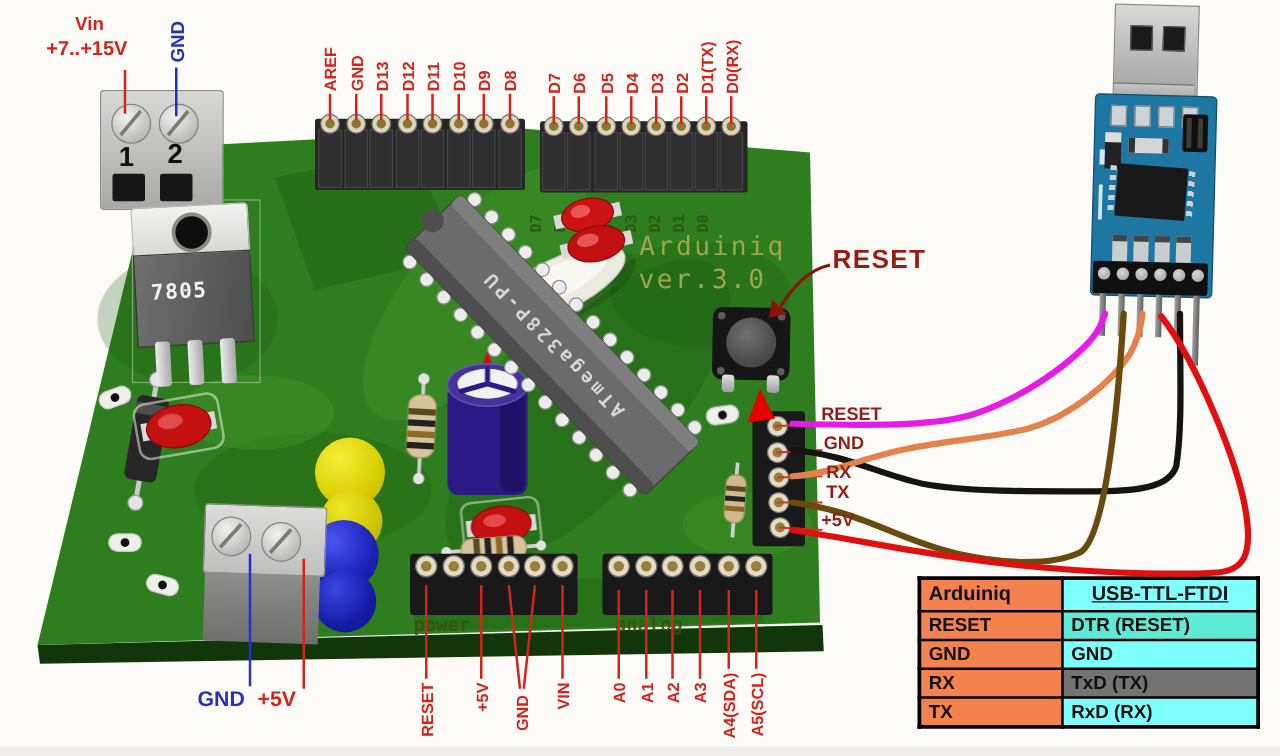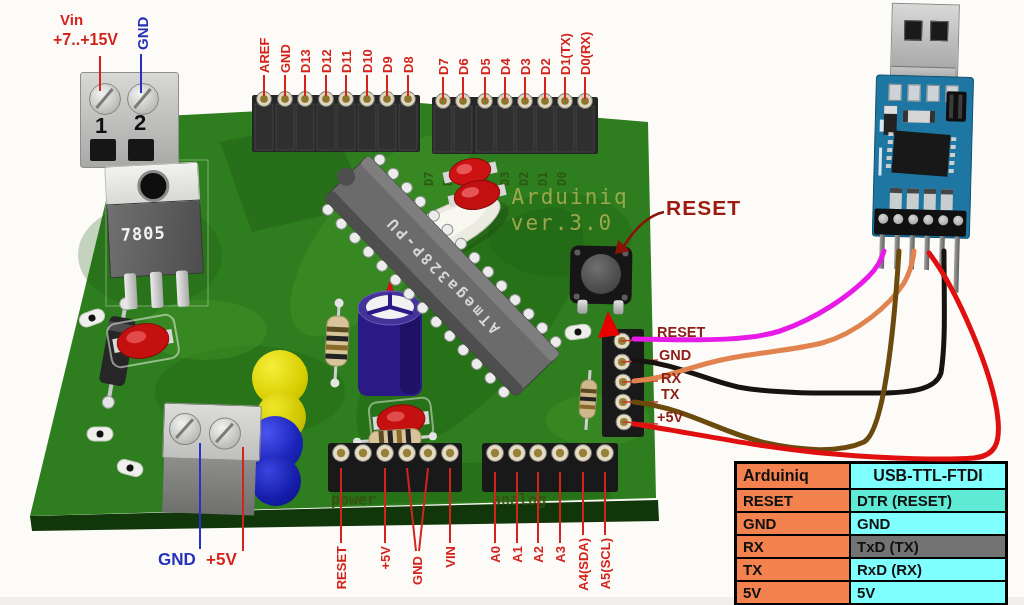--- a/index.html
+++ b/index.html
@@ -62,21 +62,21 @@
   #adapter .smdr{position:absolute;top:112px;width:12px;height:16px;background:#c8cdd0;border-top:5px solid #444;}
   #adapter .wm{position:absolute;background:#d9e8f1;}
   #adapter .hdr6{position:absolute;left:20px;top:208px;width:92px;height:26px;background:#101010;border-radius:2px;}
   #adapter .ptc{position:absolute;top:5px;width:10px;height:10px;border-radius:50%;background:radial-gradient(circle at 40% 35%,#d8d8d8,#9a9a9a);}
   #adapter .apin{position:absolute;width:5px;background:linear-gradient(90deg,#a2a2a2,#5f5f5f);top:234px;}
   
   #pin-table{position:absolute;left:734px;top:461px;width:274px;border-collapse:collapse;border:3px solid #000;z-index:45;}
   #pin-table th,#pin-table td{border:2px solid #000;font:bold 15px "Liberation Sans",sans-serif;
       color:#101010;padding:1px 6px;height:19px;text-align:left;}
   #pin-table th{height:22px;font-size:16px;}
-  #pin-table th:last-child{text-align:center;}
+  #pin-table th:last-child{text-align:center;text-decoration:underline;}
   #pin-table td:first-child,#pin-table th:first-child{width:100px;}
   
   #vin-title{position:absolute;left:60px;top:11px;font:bold 15px "Liberation Sans",sans-serif;z-index:60;}
   #vin-range{position:absolute;left:37px;top:31px;font:bold 16px "Liberation Sans",sans-serif;z-index:60;}
   #reset-callout{position:absolute;left:666px;top:196px;font:bold 21px "Liberation Sans",sans-serif;letter-spacing:1px;z-index:60;}
   #edge-strip{position:absolute;left:0;top:597px;width:1024px;height:8px;background:#f0eeea;z-index:2;}
 </style>
 </head>
 <body>
 
@@ -504,21 +504,21 @@
       <path class="wire" d="M634,424 C694,433 754,447 834,454 C892,459 946,460 974,458 C996,456 1000,442 998,420 C994,374 956,288 929,253" stroke="#e01010"></path>
     </g>
 
     <path d="M664,212 C646,216 634,230 624,246" stroke="#8a1208" stroke-width="2.5" fill="none"></path>
     <polygon points="618,240 615,254 630,251" fill="#8a1208"></polygon>
 
     <polygon points="608,311 598,338 620,335" fill="#e60000"></polygon>
   </svg>
 
   <div id="vin-title" style="color: rgb(211, 36, 28);">Vin</div>
-  <div id="vin-range" style="color: rgb(211, 36, 28); margin-left: 16px;">+7..+15V</div>
+  <div id="vin-range" style="color: rgb(211, 36, 28);">+7..+15V</div>
   <div class="vtop" id="gnd-top" style="left: 134px; top: 50px; font-size: 15px; color: rgb(37, 49, 184);">GND</div>
   <div id="reset-callout" style="color: rgb(156, 26, 16);">RESET</div>
   <div class="hlabel" id="bottom-gnd" style="left: 158px; top: 550px; font-size: 17px; color: rgb(37, 49, 184);">GND</div>
   <div class="hlabel" id="bottom-5v" style="left: 206px; top: 550px; font-size: 17px; color: rgb(211, 36, 28);">+5V</div>
   <div id="gen-labels">
       <div class="vtop" style="left: 257px; top: 73px; color: rgb(211, 36, 28);">AREF</div>
       <div class="vtop" style="left: 278px; top: 73px; color: rgb(211, 36, 28);">GND</div>
       <div class="vtop" style="left: 298px; top: 73px; color: rgb(211, 36, 28);">D13</div>
       <div class="vtop" style="left: 319px; top: 73px; color: rgb(211, 36, 28);">D12</div>
       <div class="vtop" style="left: 339px; top: 73px; color: rgb(211, 36, 28);">D11</div>
@@ -567,19 +567,15 @@
           <td style="background: rgb(128, 255, 255);">GND</td>
         </tr>
         <tr>
           <td style="background: rgb(244, 130, 78);">RX</td>
           <td style="background: #737373;">TxD (TX)</td>
         </tr>
         <tr>
           <td style="background: rgb(244, 130, 78);">TX</td>
           <td style="background: rgb(128, 255, 255);">RxD (RX)</td>
         </tr>
-        <tr>
-          <td style="background: rgb(244, 130, 78);">5V</td>
-          <td style="background: rgb(128, 255, 255);">5V</td>
-        </tr>
       </tbody>
   </table>
 </div>
 
 </body></html>

